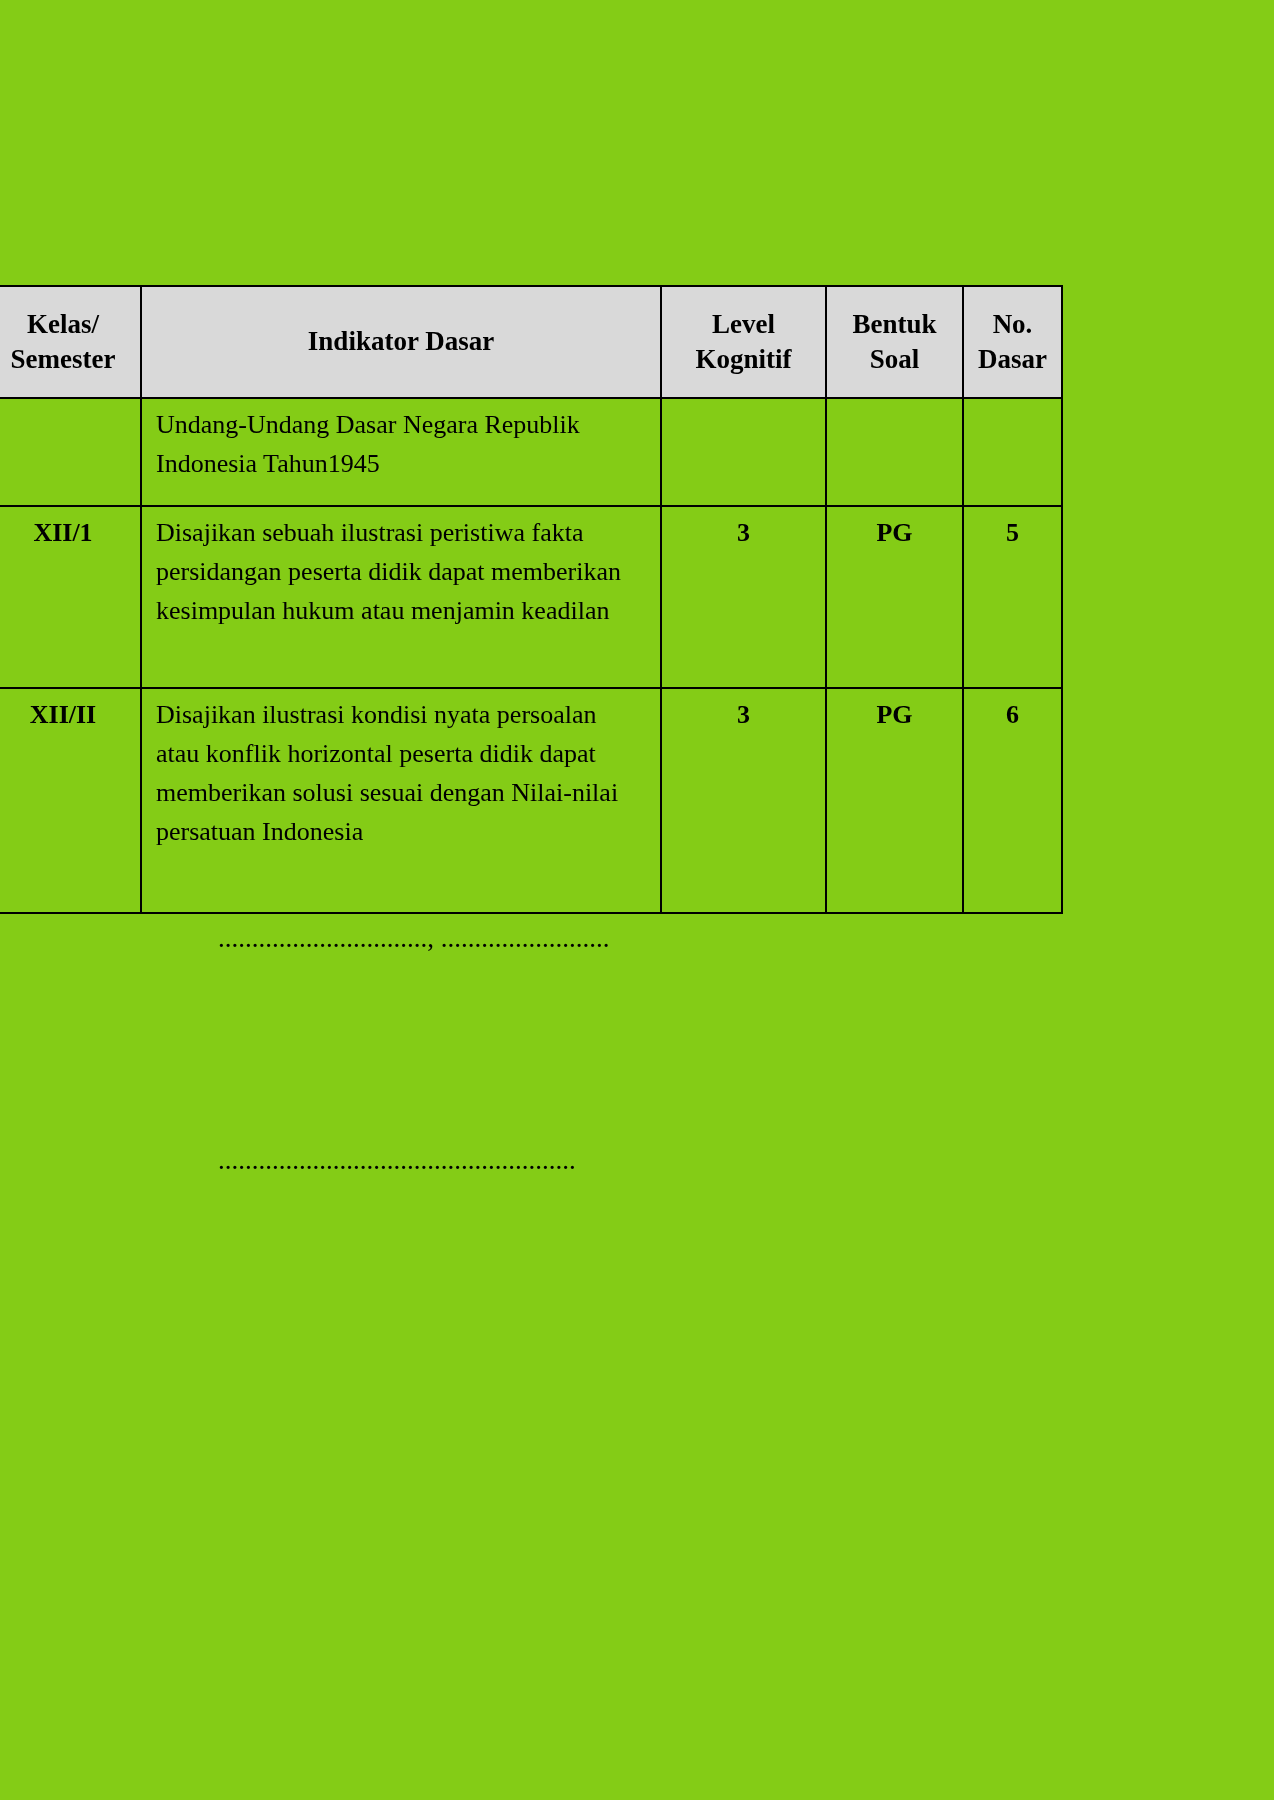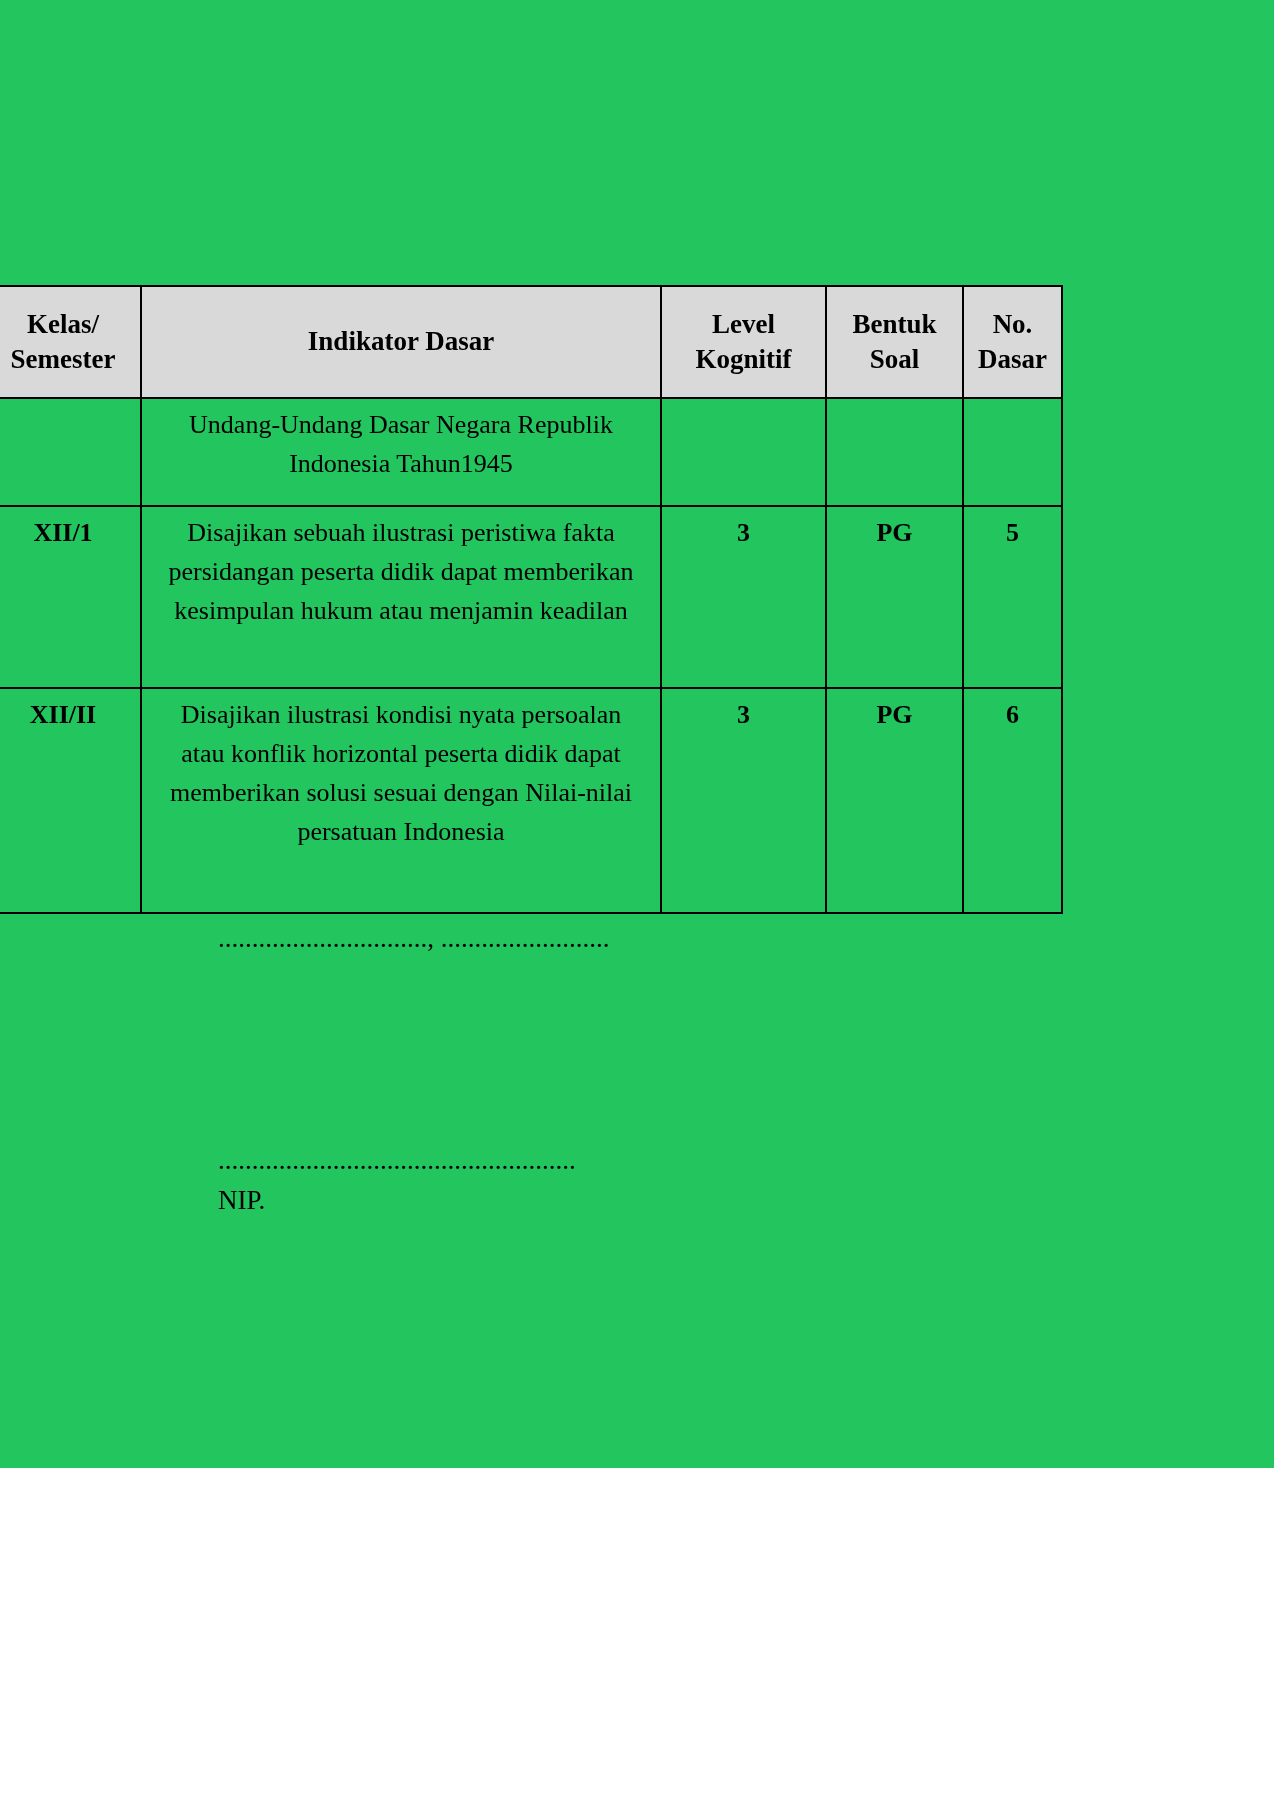--- a/index.html
+++ b/index.html
@@ -4,41 +4,40 @@
 <style>
   * { box-sizing: border-box; }
   html, body {
     margin: 0;
     padding: 0;
     background: #ffffff;
   }
   .page {
     position: relative;
     width: 1274px;
-    height: 1468px;
-    background: #22c55e;
+    height: 1800px;
+    background: #84cc16;
     font-family: "Liberation Serif", serif;
     color: #000000;
     overflow: hidden;
   }
   table.kisi {
     position: absolute;
     top: 285px;
     left: -16px;
     border-collapse: collapse;
     table-layout: fixed;
   }
   table.kisi th, table.kisi td {
     border: 2px solid #000000;
     padding: 6px 14px;
     font-size: 26px;
     line-height: 1.5;
     vertical-align: top;
     overflow: hidden;
-    text-align: center;
   }
   table.kisi thead th {
     background: #d9d9d9;
     font-weight: bold;
     font-size: 27px;
     text-align: center;
     vertical-align: middle;
     white-space: pre-line;
     line-height: 1.3;
   }
@@ -123,16 +122,15 @@
       </tr>
     </tbody>
   </table>
 
   <div class="footer-block">
     <div class="fline">..............................., .........................</div>
   </div>
 
   <div class="footer-block2">
     <div class="fline">.....................................................</div>
-    <div class="fline">NIP.</div>
   </div>
 
 </div>
 
 </body></html>

